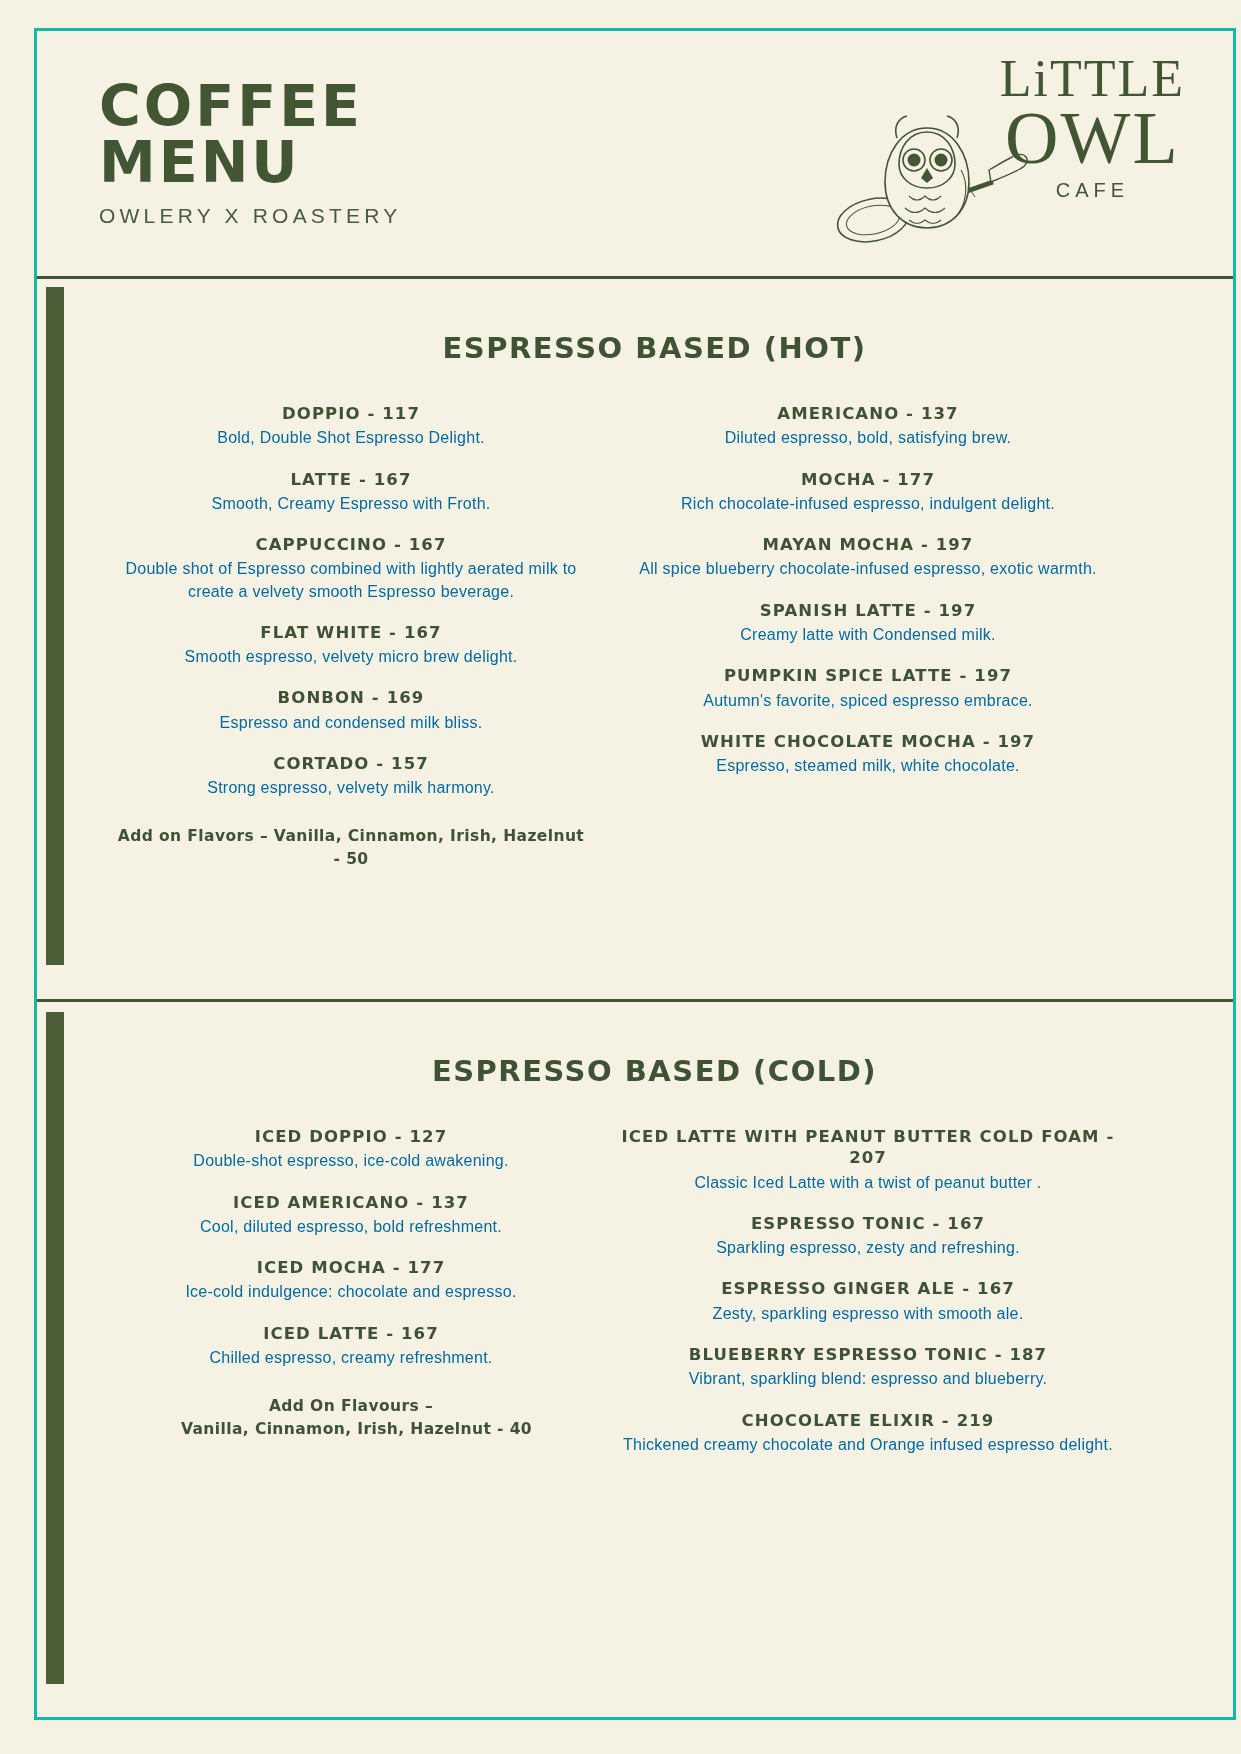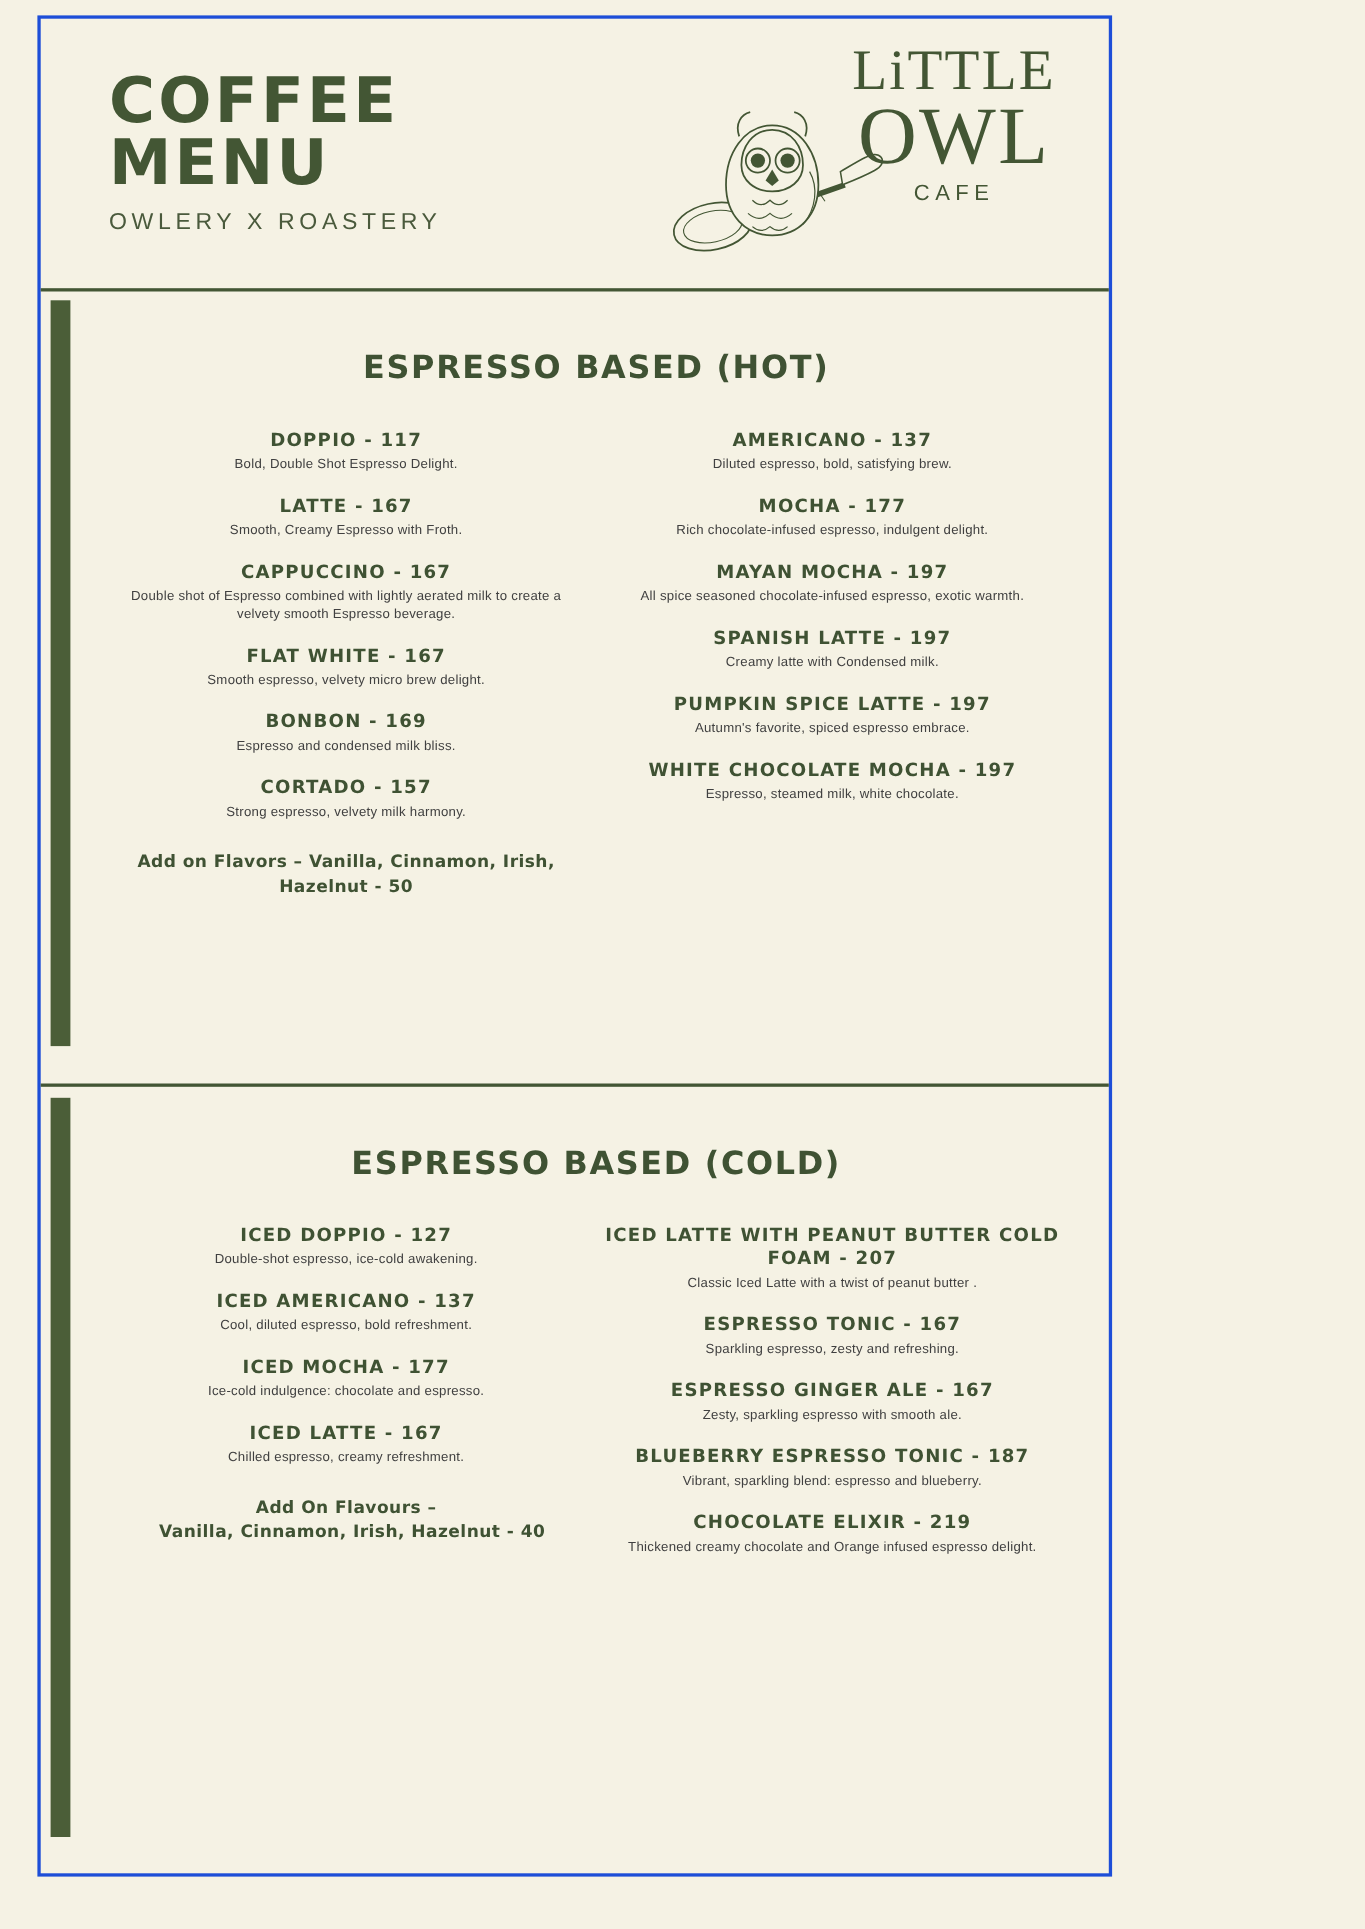--- a/index.html
+++ b/index.html
@@ -11,24 +11,24 @@
     width: 1241px;
     height: 1754px;
     font-family: "Liberation Sans", sans-serif;
     color: #3f5233;
     position: relative;
     overflow: hidden;
   }
   .page {
     position: absolute;
     left: 34px;
-    top: 14px;
-    width: 977px;
+    top: 28px;
+    width: 1202px;
     height: 1692px;
-    border: 3px solid #1d4ed8;
+    border: 3px solid #14b8a6;
     background: #f5f2e4;
     box-sizing: border-box;
   }
 
   
   .header {
     height: 248px;
     border-bottom: 3px solid #435634;
     box-sizing: border-box;
     display: flex;
@@ -150,23 +150,23 @@
     font-weight: bold;
     font-size: 16.5px;
     letter-spacing: 1.1px;
     color: #3f5233;
     line-height: 1.3;
     margin-bottom: 3px;
     text-transform: uppercase;
   }
   .item-desc {
     font-family: "Liberation Sans", sans-serif;
-    font-size: 12px;
+    font-size: 16px;
     letter-spacing: 0.25px;
-    color: #404040;
+    color: #0369a1;
     line-height: 1.38;
   }
   .addon {
     font-family: "DejaVu Sans", sans-serif;
     font-weight: bold;
     font-size: 15.5px;
     letter-spacing: 0.4px;
     color: #3f5233;
     line-height: 1.45;
     margin-top: 26px;
@@ -265,21 +265,21 @@
           <div class="item">
             <div class="item-name">AMERICANO  - 137</div>
             <div class="item-desc">Diluted espresso, bold, satisfying brew.</div>
           </div>
           <div class="item">
             <div class="item-name">MOCHA  - 177</div>
             <div class="item-desc">Rich chocolate-infused espresso, indulgent delight.</div>
           </div>
           <div class="item">
             <div class="item-name">MAYAN MOCHA - 197</div>
-            <div class="item-desc">All spice seasoned chocolate-infused espresso, exotic warmth.</div>
+            <div class="item-desc">All spice blueberry chocolate-infused espresso, exotic warmth.</div>
           </div>
           <div class="item">
             <div class="item-name">SPANISH LATTE  - 197</div>
             <div class="item-desc">Creamy latte with Condensed milk.</div>
           </div>
           <div class="item">
             <div class="item-name">PUMPKIN SPICE LATTE - 197</div>
             <div class="item-desc">Autumn's favorite, spiced espresso embrace.</div>
           </div>
           <div class="item">

